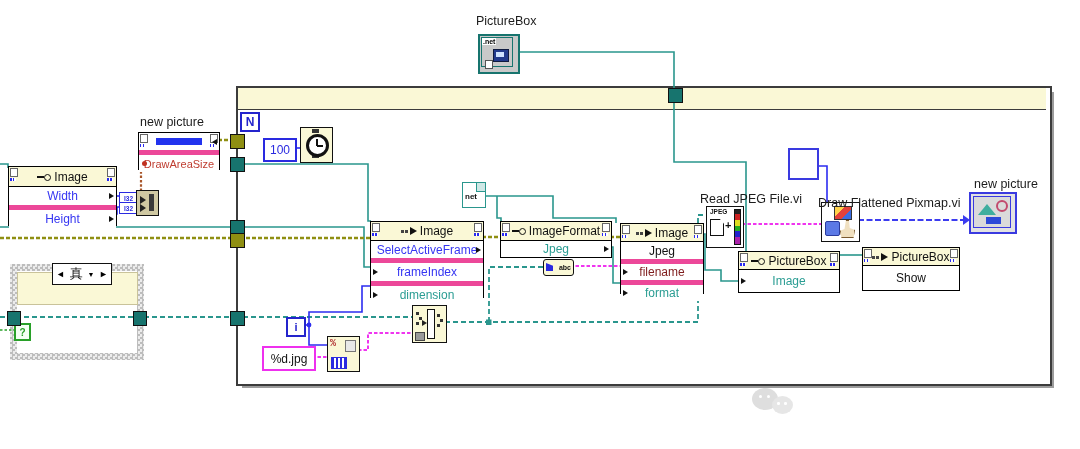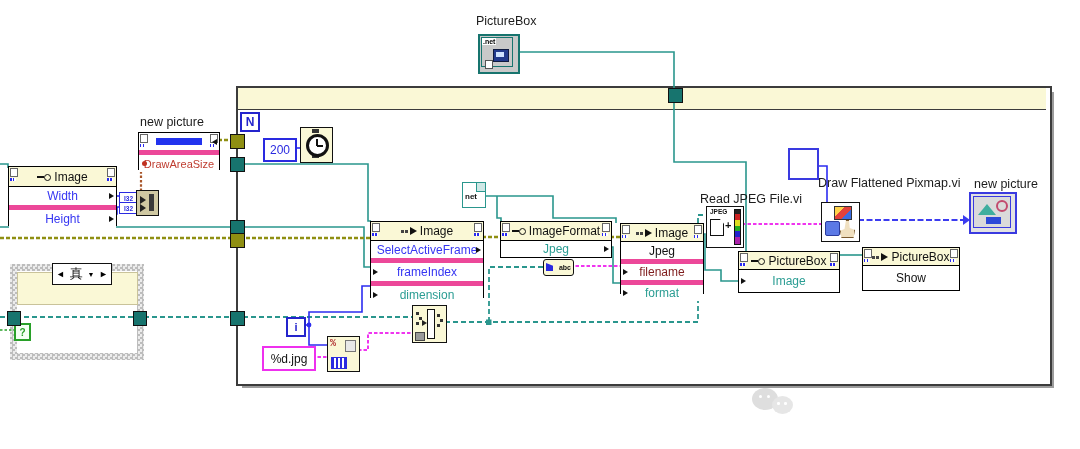--- a/index.html
+++ b/index.html
@@ -133,41 +133,41 @@
 
     <polyline class="w-blue-d" points="858,220 963,220"></polyline>
     <polygon points="963,215 970,220 963,225" fill="#3c3cf0"></polygon>
 
     <polyline class="w-teal" points="838,255 862,255"></polyline>
   </svg>
 
   <div class="lbl" style="left:476px;top:14px">PictureBox</div>
   <div class="lbl" style="left:140px;top:115px">new picture</div>
   <div class="lbl" style="left:700px;top:192px">Read JPEG File.vi</div>
-  <div class="lbl" style="left:818px;top:176px">Draw Flattened Pixmap.vi</div>
+  <div class="lbl" style="left:818px;top:196px">Draw Flattened Pixmap.vi</div>
   <div class="lbl" style="left:974px;top:177px">new picture</div>
 
   <div class="abs" style="left:478px;top:34px;width:38px;height:36px;border:2px solid #17746e;background:#c9c9c9;z-index:10">
     <div class="abs" style="left:1px;top:1px;width:30px;height:28px;border:1px solid #17746e"></div>
     <div class="abs" style="left:2px;top:2px;background:#fff;font:bold 7px 'Liberation Sans',sans-serif;padding:0 1px">.net</div>
     <div class="abs" style="left:13px;top:13px;width:14px;height:11px;background:#223a8c;border:1px solid #101b40">
       <div class="abs" style="left:2px;top:2px;width:8px;height:5px;background:#cfe2ff"></div>
     </div>
     <div class="abs" style="left:5px;top:24px;width:6px;height:7px;background:#fff;border:1px solid #555"></div>
   </div>
 
   <div class="const" style="left:240px;top:112px;width:16px;height:16px;border:2px solid #2424cc;color:#2424cc;font-weight:bold;font-size:12px">N</div>
   <div class="tunnel tn-teal" style="left:668px;top:88px"></div>
   <div class="tunnel tn-olive" style="left:230px;top:134px"></div>
   <div class="tunnel tn-teal" style="left:230px;top:157px"></div>
   <div class="tunnel tn-teal" style="left:230px;top:220px"></div>
   <div class="tunnel tn-olive" style="left:230px;top:233px"></div>
   <div class="tunnel tn-teal" style="left:230px;top:311px"></div>
 
-  <div class="const" style="left:263px;top:138px;width:30px;height:20px;border:2px solid #2a2ae0;color:#2a2ae0;font-size:12px">200</div>
+  <div class="const" style="left:263px;top:138px;width:30px;height:20px;border:2px solid #2a2ae0;color:#2a2ae0;font-size:12px">100</div>
   <div class="abs" style="left:300px;top:127px;width:31px;height:34px;background:#faf8d6;border:1.5px solid #111;z-index:10">
     <div class="abs" style="left:11px;top:1px;width:7px;height:4px;background:#333"></div>
     <div class="abs" style="left:11px;top:26px;width:7px;height:4px;background:#333"></div>
     <div class="abs" style="left:5px;top:6px;width:17px;height:17px;border:3px solid #111;border-radius:50%;background:#fff">
       <div class="abs" style="left:7px;top:2px;width:2px;height:7px;background:#111"></div>
       <div class="abs" style="left:8px;top:8px;width:6px;height:2px;background:#111"></div>
     </div>
   </div>
 
   <div class="lvnode" style="left:8px;top:166px;width:107px;height:58px">

